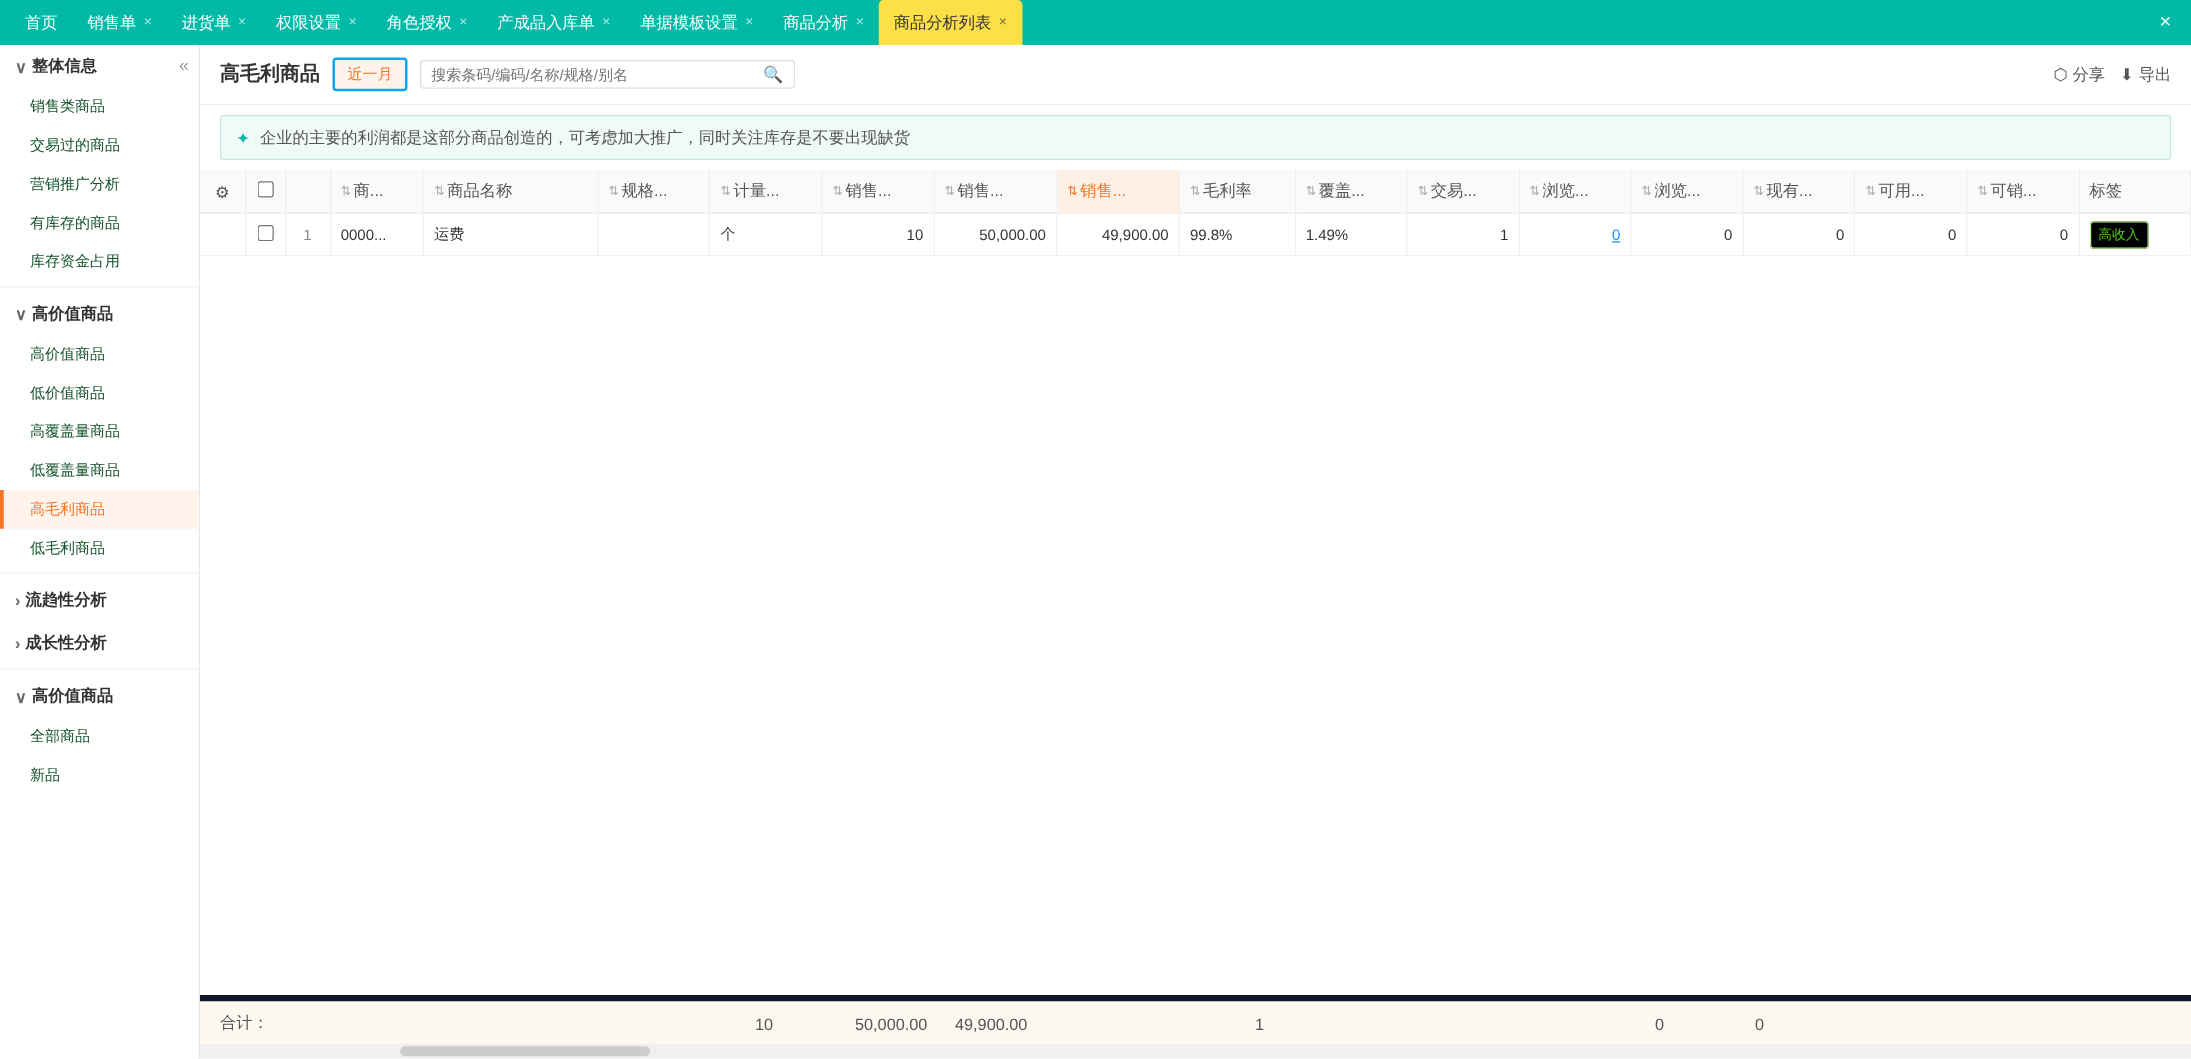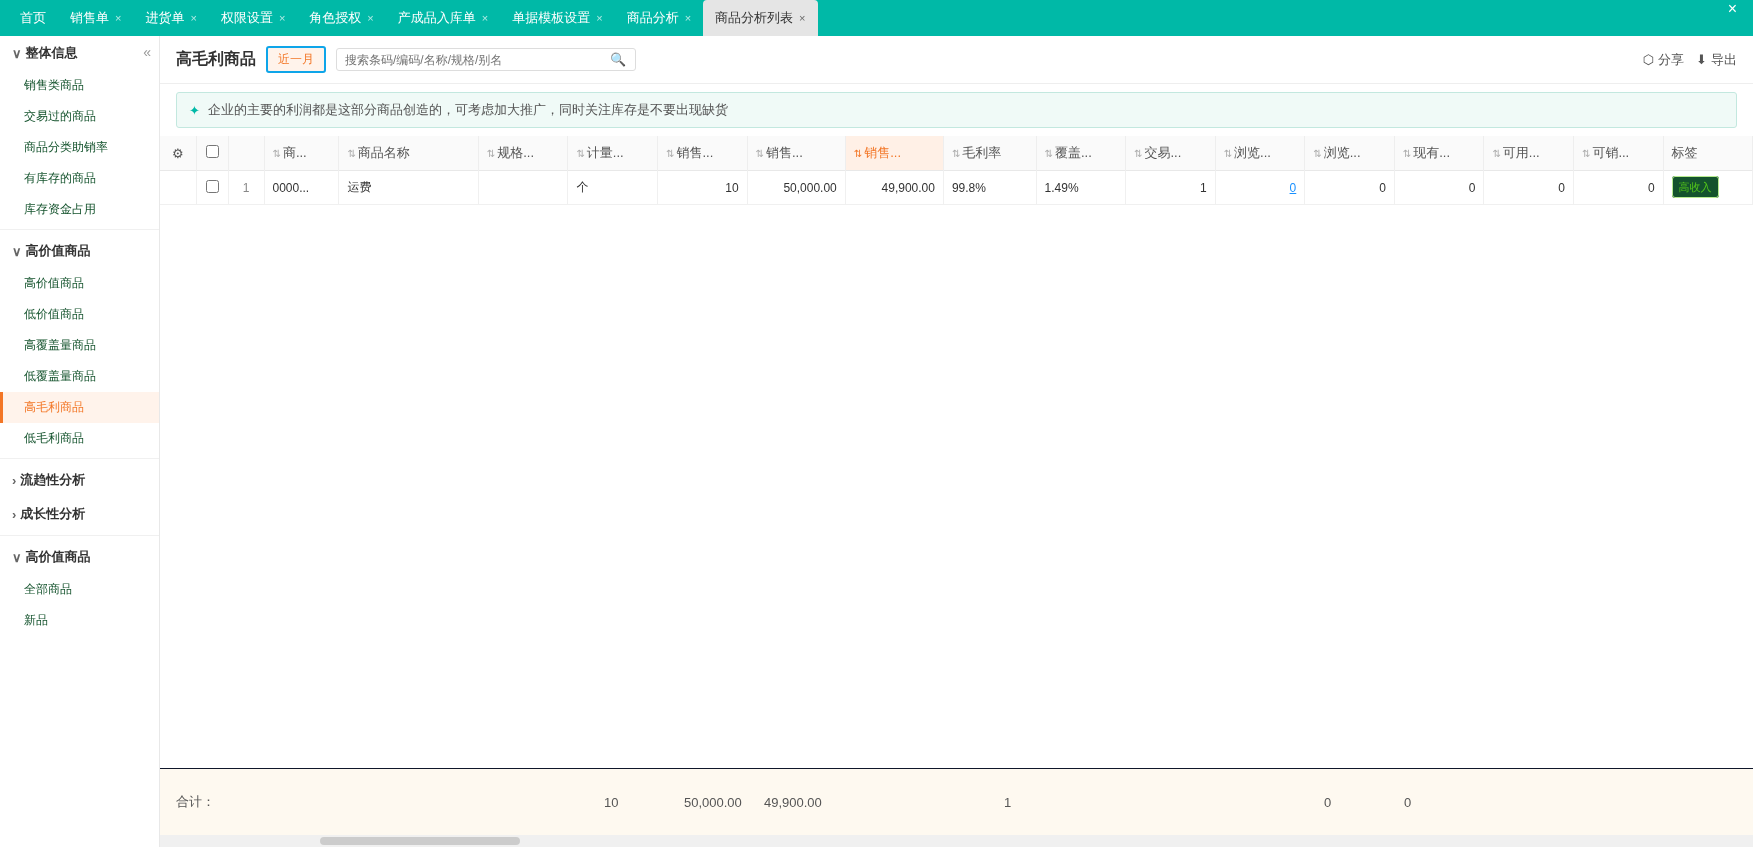--- a/index.html
+++ b/index.html
@@ -1,39 +1,40 @@
 <!DOCTYPE html>
 <html><head>
   <meta charset="utf-8">
   <style>
     * { box-sizing: border-box; margin: 0; padding: 0; font-family: 'Microsoft YaHei', Arial, sans-serif; font-size: 13px; }
     body { background: #f5f5f5; overflow: hidden; width: 1753px; height: 847px; }
 
     
     .top-nav {
       display: flex;
+      align-items: center;
       background: #00b9a7;
       height: 36px;
       padding: 0 8px;
       color: white;
       position: relative;
     }
     .nav-tab {
       display: flex;
       align-items: center;
       padding: 0 12px;
       height: 36px;
       cursor: pointer;
       color: white;
       font-size: 13px;
       white-space: nowrap;
       position: relative;
     }
     .nav-tab.active {
-      background: #e5e5e5;
+      background: #fde047;
       color: #333;
       border-radius: 4px 4px 0 0;
     }
     .nav-tab .close-btn {
       margin-left: 6px;
       font-size: 11px;
       opacity: 0.7;
       cursor: pointer;
     }
     .nav-window-close {
@@ -207,36 +208,36 @@
       border-bottom: 1px solid #f0f0f0;
     }
     tbody td {
       padding: 8px 8px;
       font-size: 12px;
       color: #333;
       white-space: nowrap;
       border-right: 1px solid #f0f0f0;
     }
     .tag-badge {
-      background: #14532d;
+      background: #000000;
       color: #52c41a;
       border: 1px solid #b7eb8f;
       border-radius: 3px;
       padding: 4px 6px;
       font-size: 11px;
     }
     .link-cell { color: #1890ff; cursor: pointer; text-decoration: underline; }
 
     
     .footer-total {
       display: flex;
-      align-items: center;
+      align-items: flex-end;
       background: #fef9f0;
-      border-top: 1px solid #0f172a;
-      padding: 24px 16px;
+      border-top: 5px solid #0f172a;
+      padding: 8px 16px;
       font-size: 12px;
       color: #555;
       flex-shrink: 0;
       min-height: 38px;
     }
     .footer-total-label { width: 80px; }
     .footer-cells {
       display: flex;
       gap: 0;
       flex: 1;
@@ -314,21 +315,21 @@
 
   <div class="sidebar">
     <div class="sidebar-collapse">«</div>
 
     <div class="sidebar-section-title">
       <span class="arrow">∨</span>
       <span>整体信息</span>
     </div>
     <div class="sidebar-item">销售类商品</div>
     <div class="sidebar-item">交易过的商品</div>
-    <div class="sidebar-item">商品分类助销率</div>
+    <div class="sidebar-item">营销推广分析</div>
     <div class="sidebar-item">有库存的商品</div>
     <div class="sidebar-item">库存资金占用</div>
 
     <div class="sidebar-divider"></div>
 
     <div class="sidebar-section-title">
       <span class="arrow">∨</span>
       <span>高价值商品</span>
     </div>
     <div class="sidebar-item">高价值商品</div>

